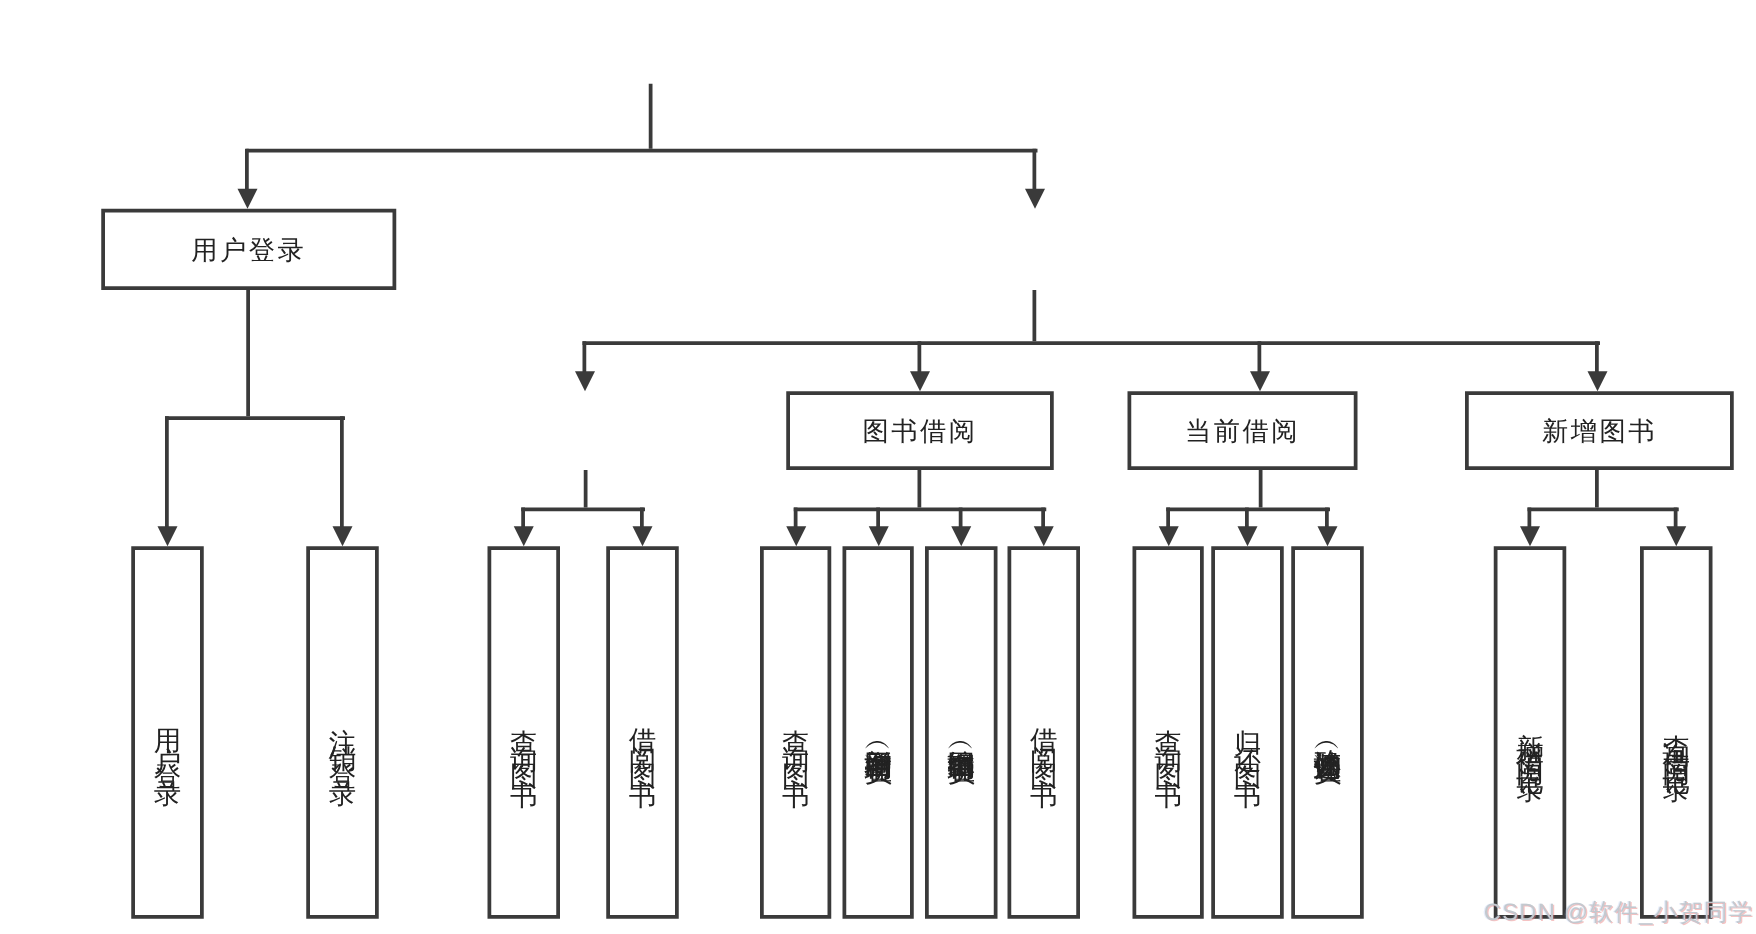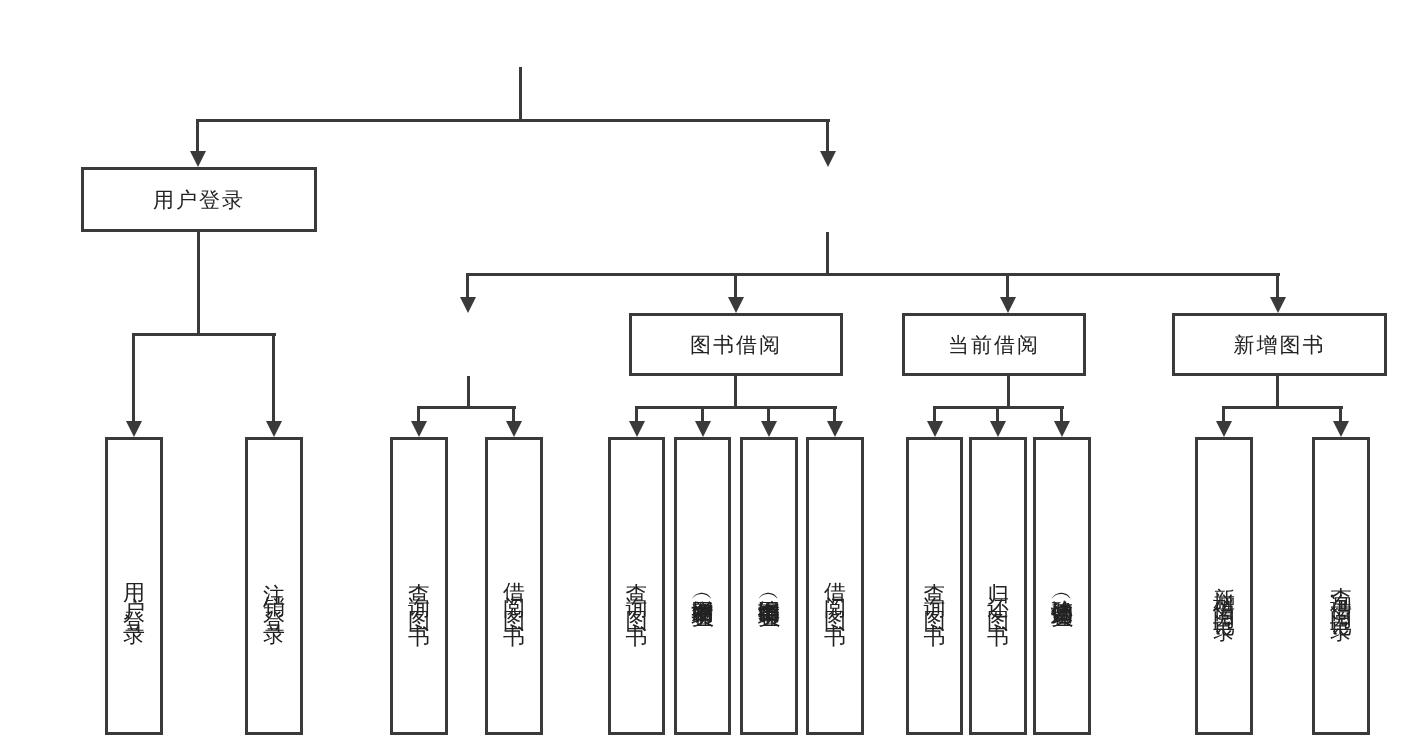--- a/index.html
+++ b/index.html
@@ -153,13 +153,14 @@
   <div class="vline" style="left:996px;top:406px;height:16px"></div>
   <div class="tri" style="left:990px;top:421px"></div>
   <div class="vline" style="left:1060px;top:406px;height:16px"></div>
   <div class="tri" style="left:1054px;top:421px"></div>
 
   <div class="vline" style="left:1222px;top:406px;height:16px"></div>
   <div class="tri" style="left:1216px;top:421px"></div>
   <div class="vline" style="left:1339px;top:406px;height:16px"></div>
   <div class="tri" style="left:1333px;top:421px"></div>
 
+  <div class="watermark">CSDN @软件_小贺同学</div>
 </div>
 
 </body></html>

